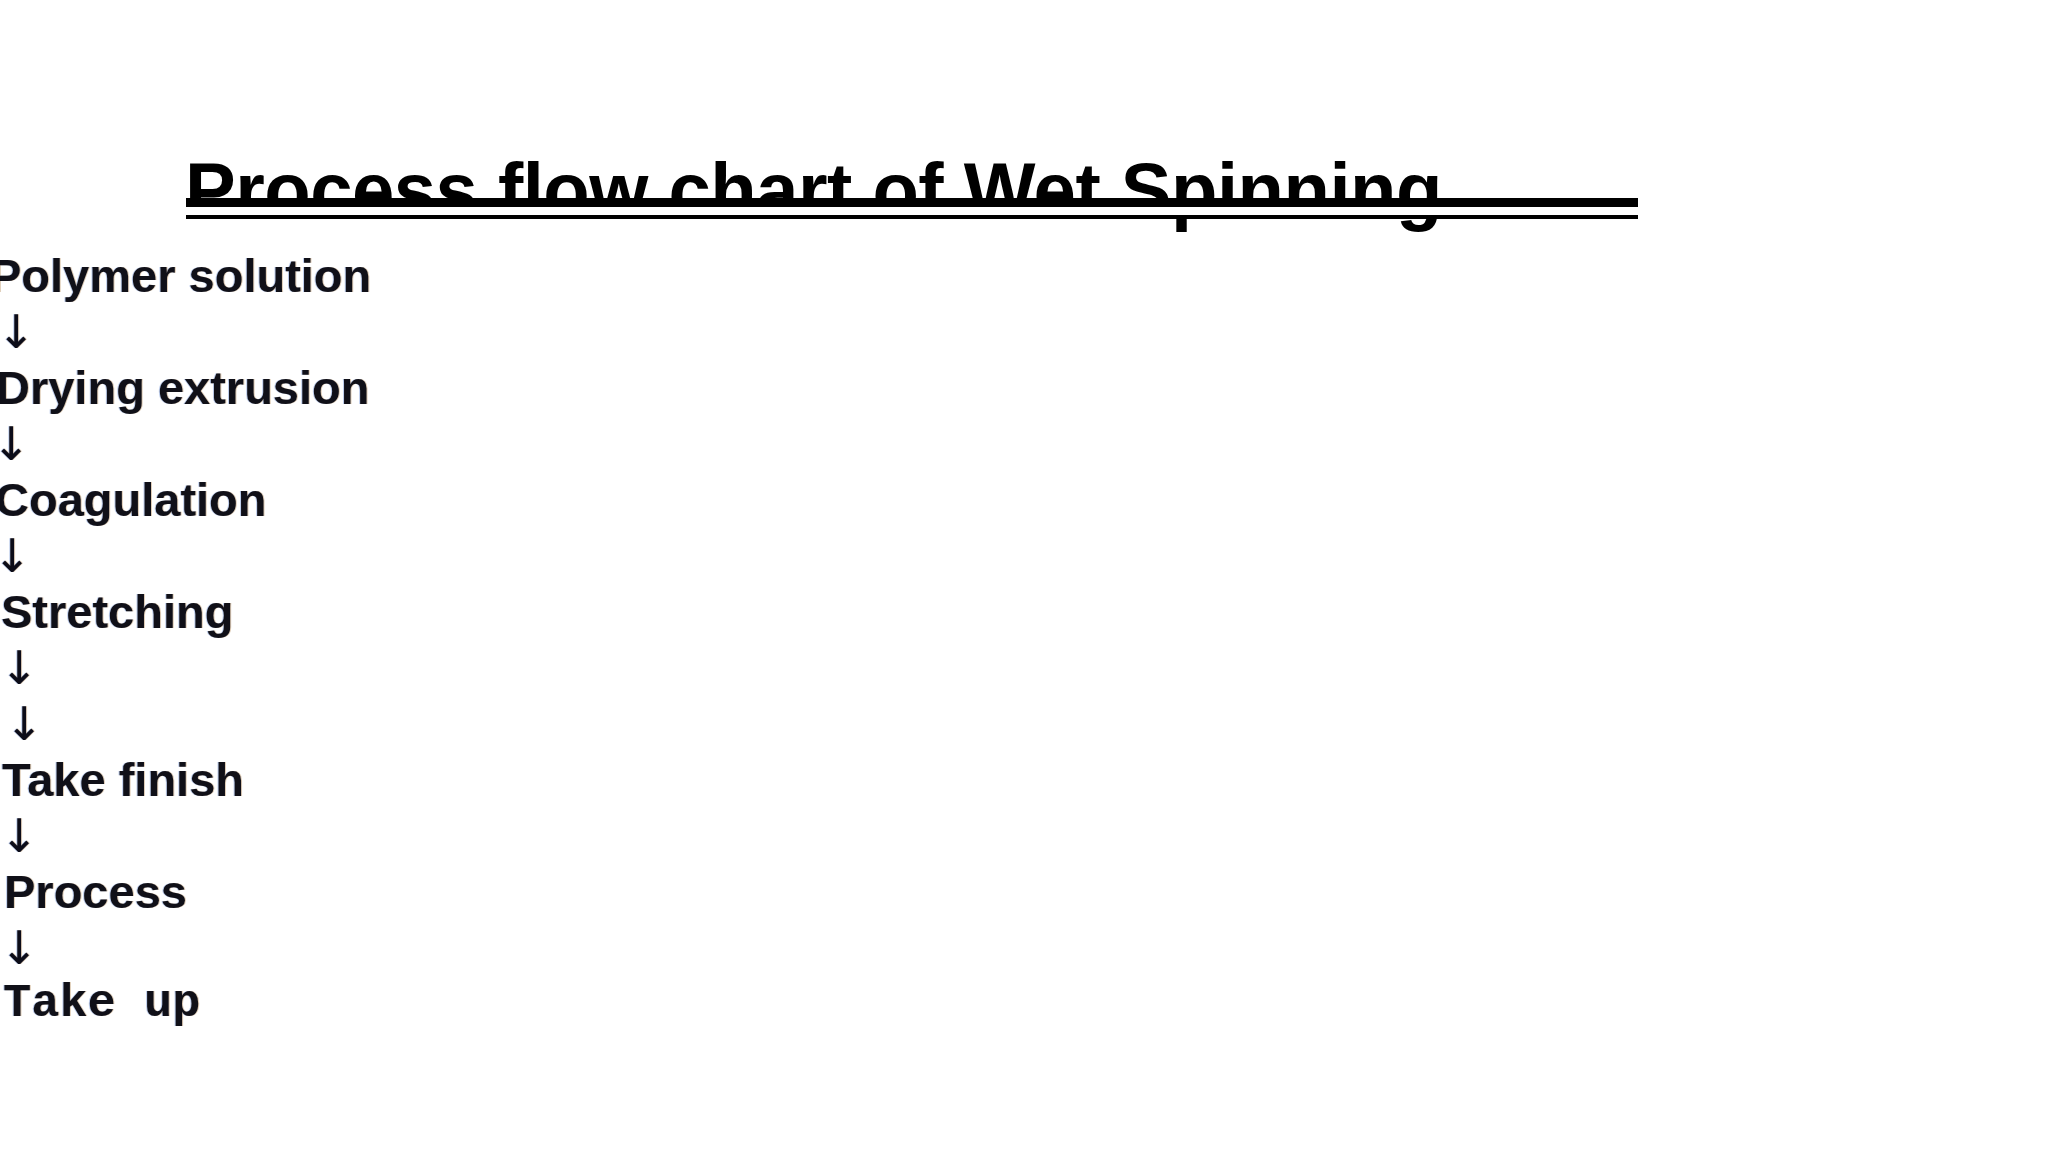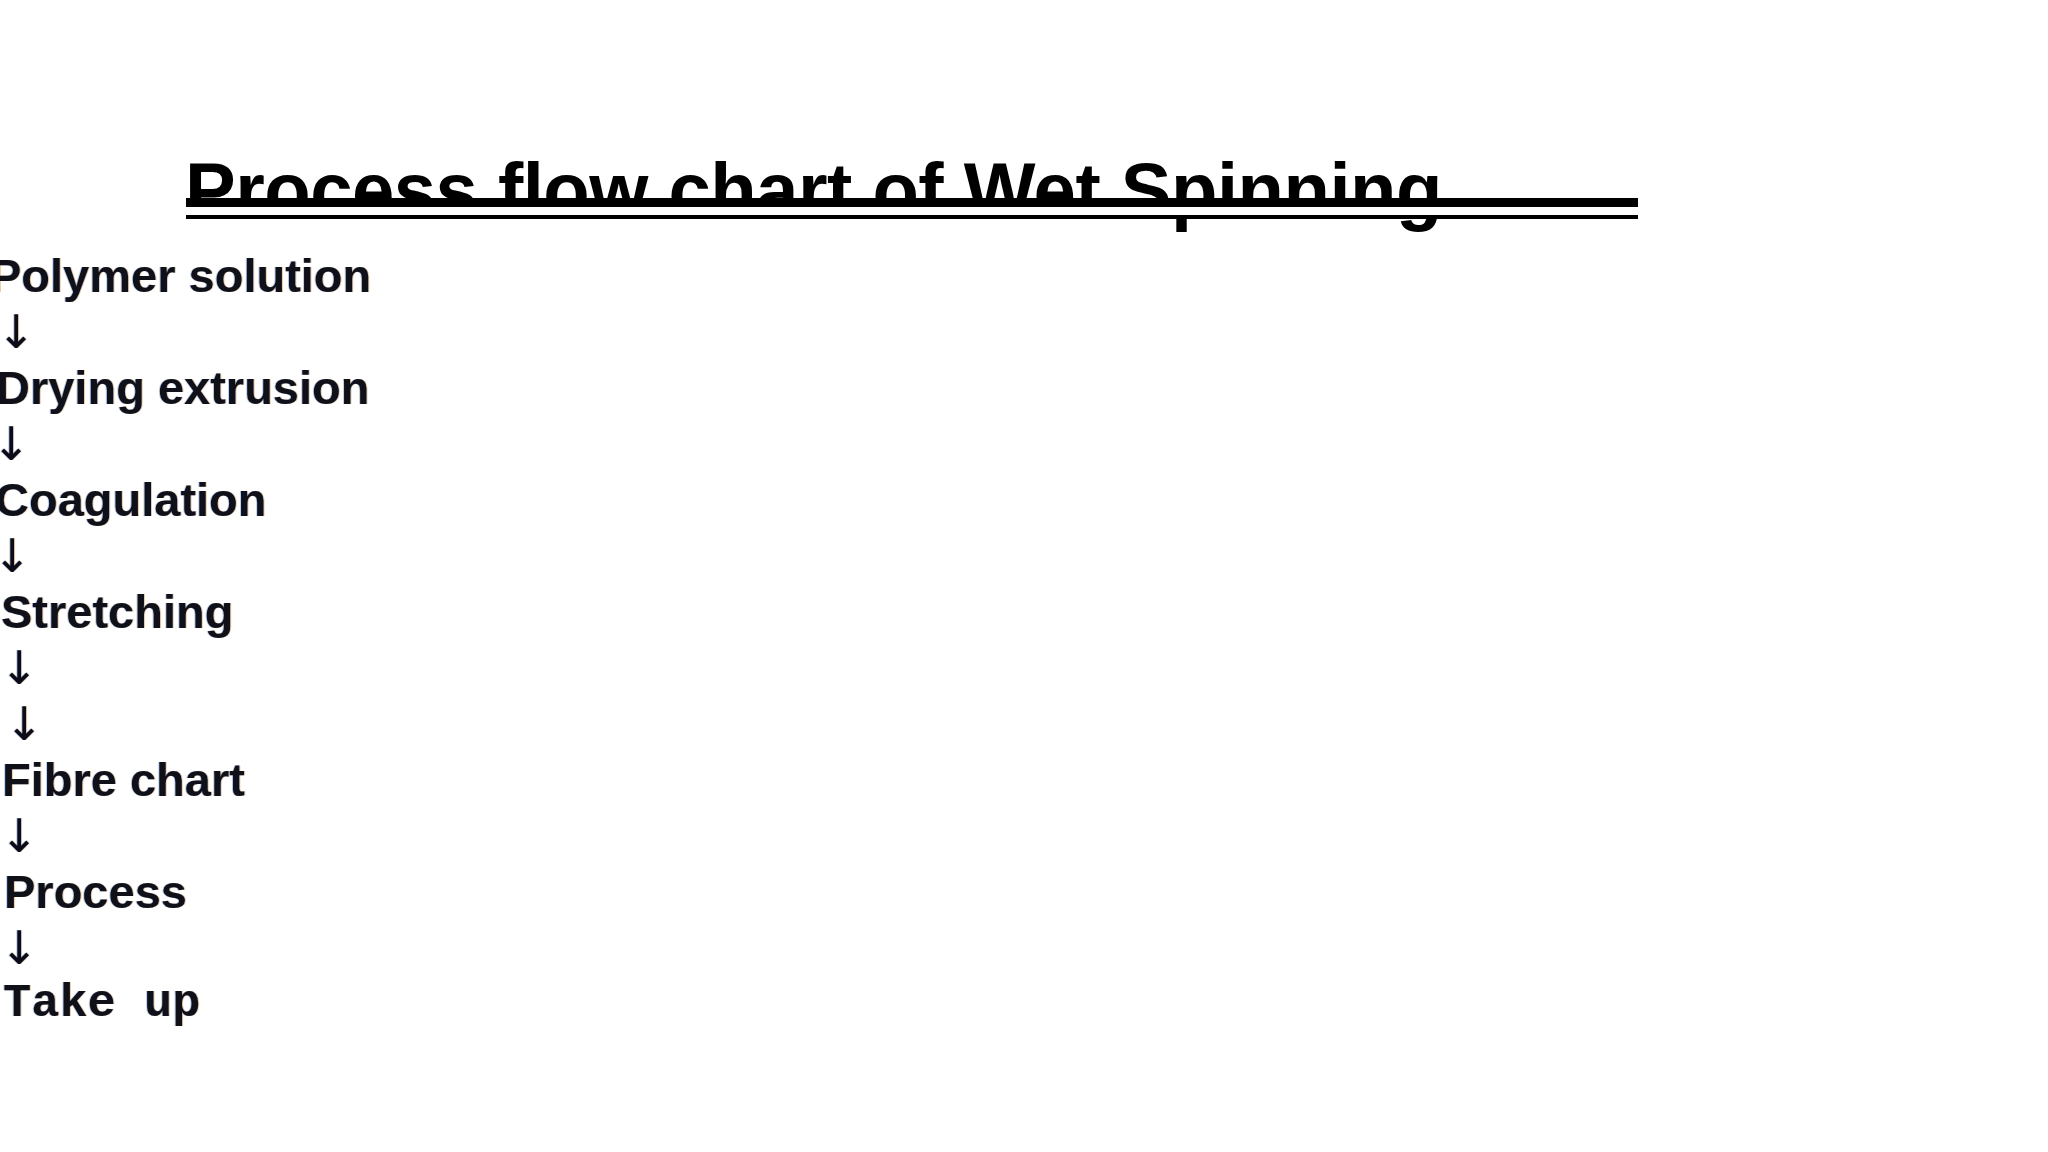--- a/index.html
+++ b/index.html
@@ -129,21 +129,21 @@
     <div class="flow-arrow arr-1">↓</div>
 
     <div class="flow-step off-2">Coagulation</div>
     <div class="flow-arrow arr-2">↓</div>
 
     <div class="flow-step off-3">Stretching</div>
     <div class="flow-arrow arr-3">↓</div>
 
     <div class="flow-arrow arr-4">↓</div>
 
-    <div class="flow-step off-5">Fibre chart</div>
+    <div class="flow-step off-5">Take finish</div>
     <div class="flow-arrow arr-5">↓</div>
 
     <div class="flow-step off-6">Process</div>
     <div class="flow-arrow arr-6">↓</div>
 
     <div class="flow-step off-7">Take up</div>
 
   </div>
 
 </div>

